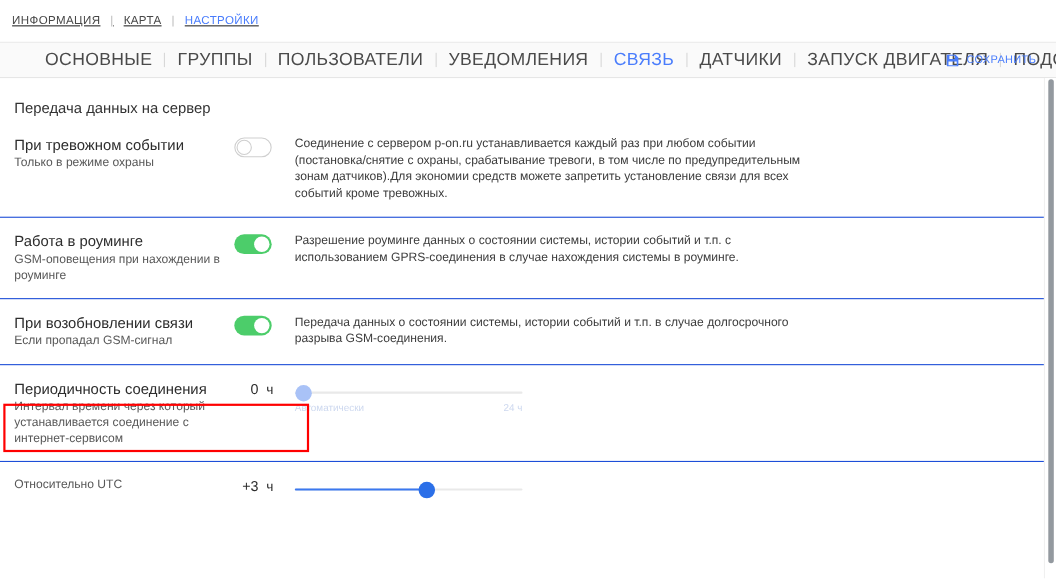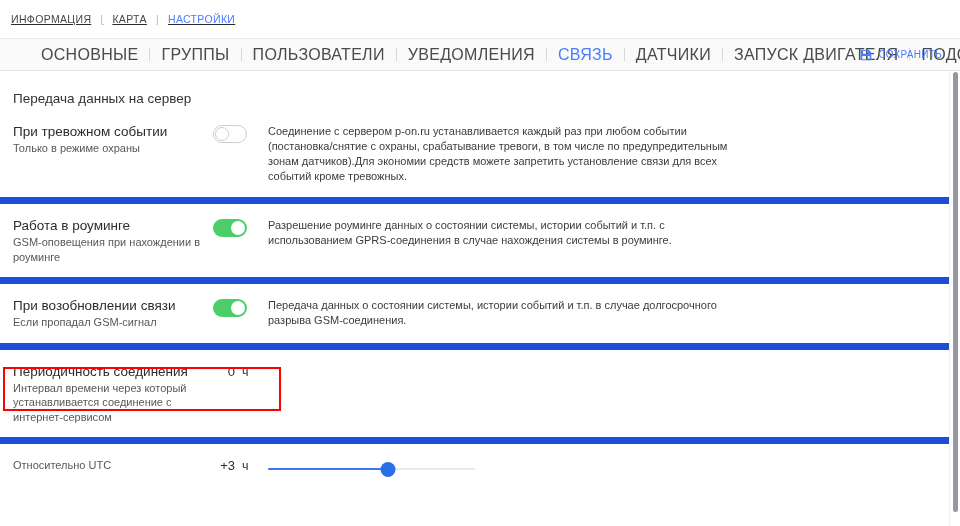--- a/index.html
+++ b/index.html
@@ -101,21 +101,21 @@
   .section-title {
     font-size: 13.5px;
     color: #333;
     padding: 20px 0 4px 13px;
   }
 
   .row {
     display: flex;
     align-items: flex-start;
     padding: 13px 0 13px 13px;
-    border-bottom: 7px solid #1d4ed8;
+    border-bottom: 1px solid #1d4ed8;
     position: relative;
     min-height: 54px;
   }
 
   .row-labels {
     width: 200px;
     flex: 0 0 200px;
     padding-right: 8px;
   }
   .row-title {
@@ -386,20 +386,31 @@
 
   <div class="row" style="min-height:72px;">
     <div class="row-labels">
       <div class="row-title">Периодичность соединения</div>
       <div class="row-sub">Интервал времени через который устанавливается соединение с интернет-сервисом</div>
     </div>
     <div class="row-value">
       <span class="num">0</span>
       <span class="unit">ч</span>
     </div>
+    <div class="slider-wrap">
+      <div class="slider pale">
+        <div class="track"></div>
+        <div class="fill" style="width:0%;"></div>
+        <div class="thumb" style="left:4%;"></div>
+      </div>
+      <div class="slider-labels pale">
+        <span class="lmin">Автоматически</span>
+        <span class="lmax">24 ч</span>
+      </div>
+    </div>
   </div>
 
   <div class="row" style="border-bottom:none; min-height:50px;">
     <div class="row-labels">
       <div class="row-sub">Относительно UTC</div>
     </div>
     <div class="row-value">
       <span class="num">+3</span>
       <span class="unit">ч</span>
     </div>

